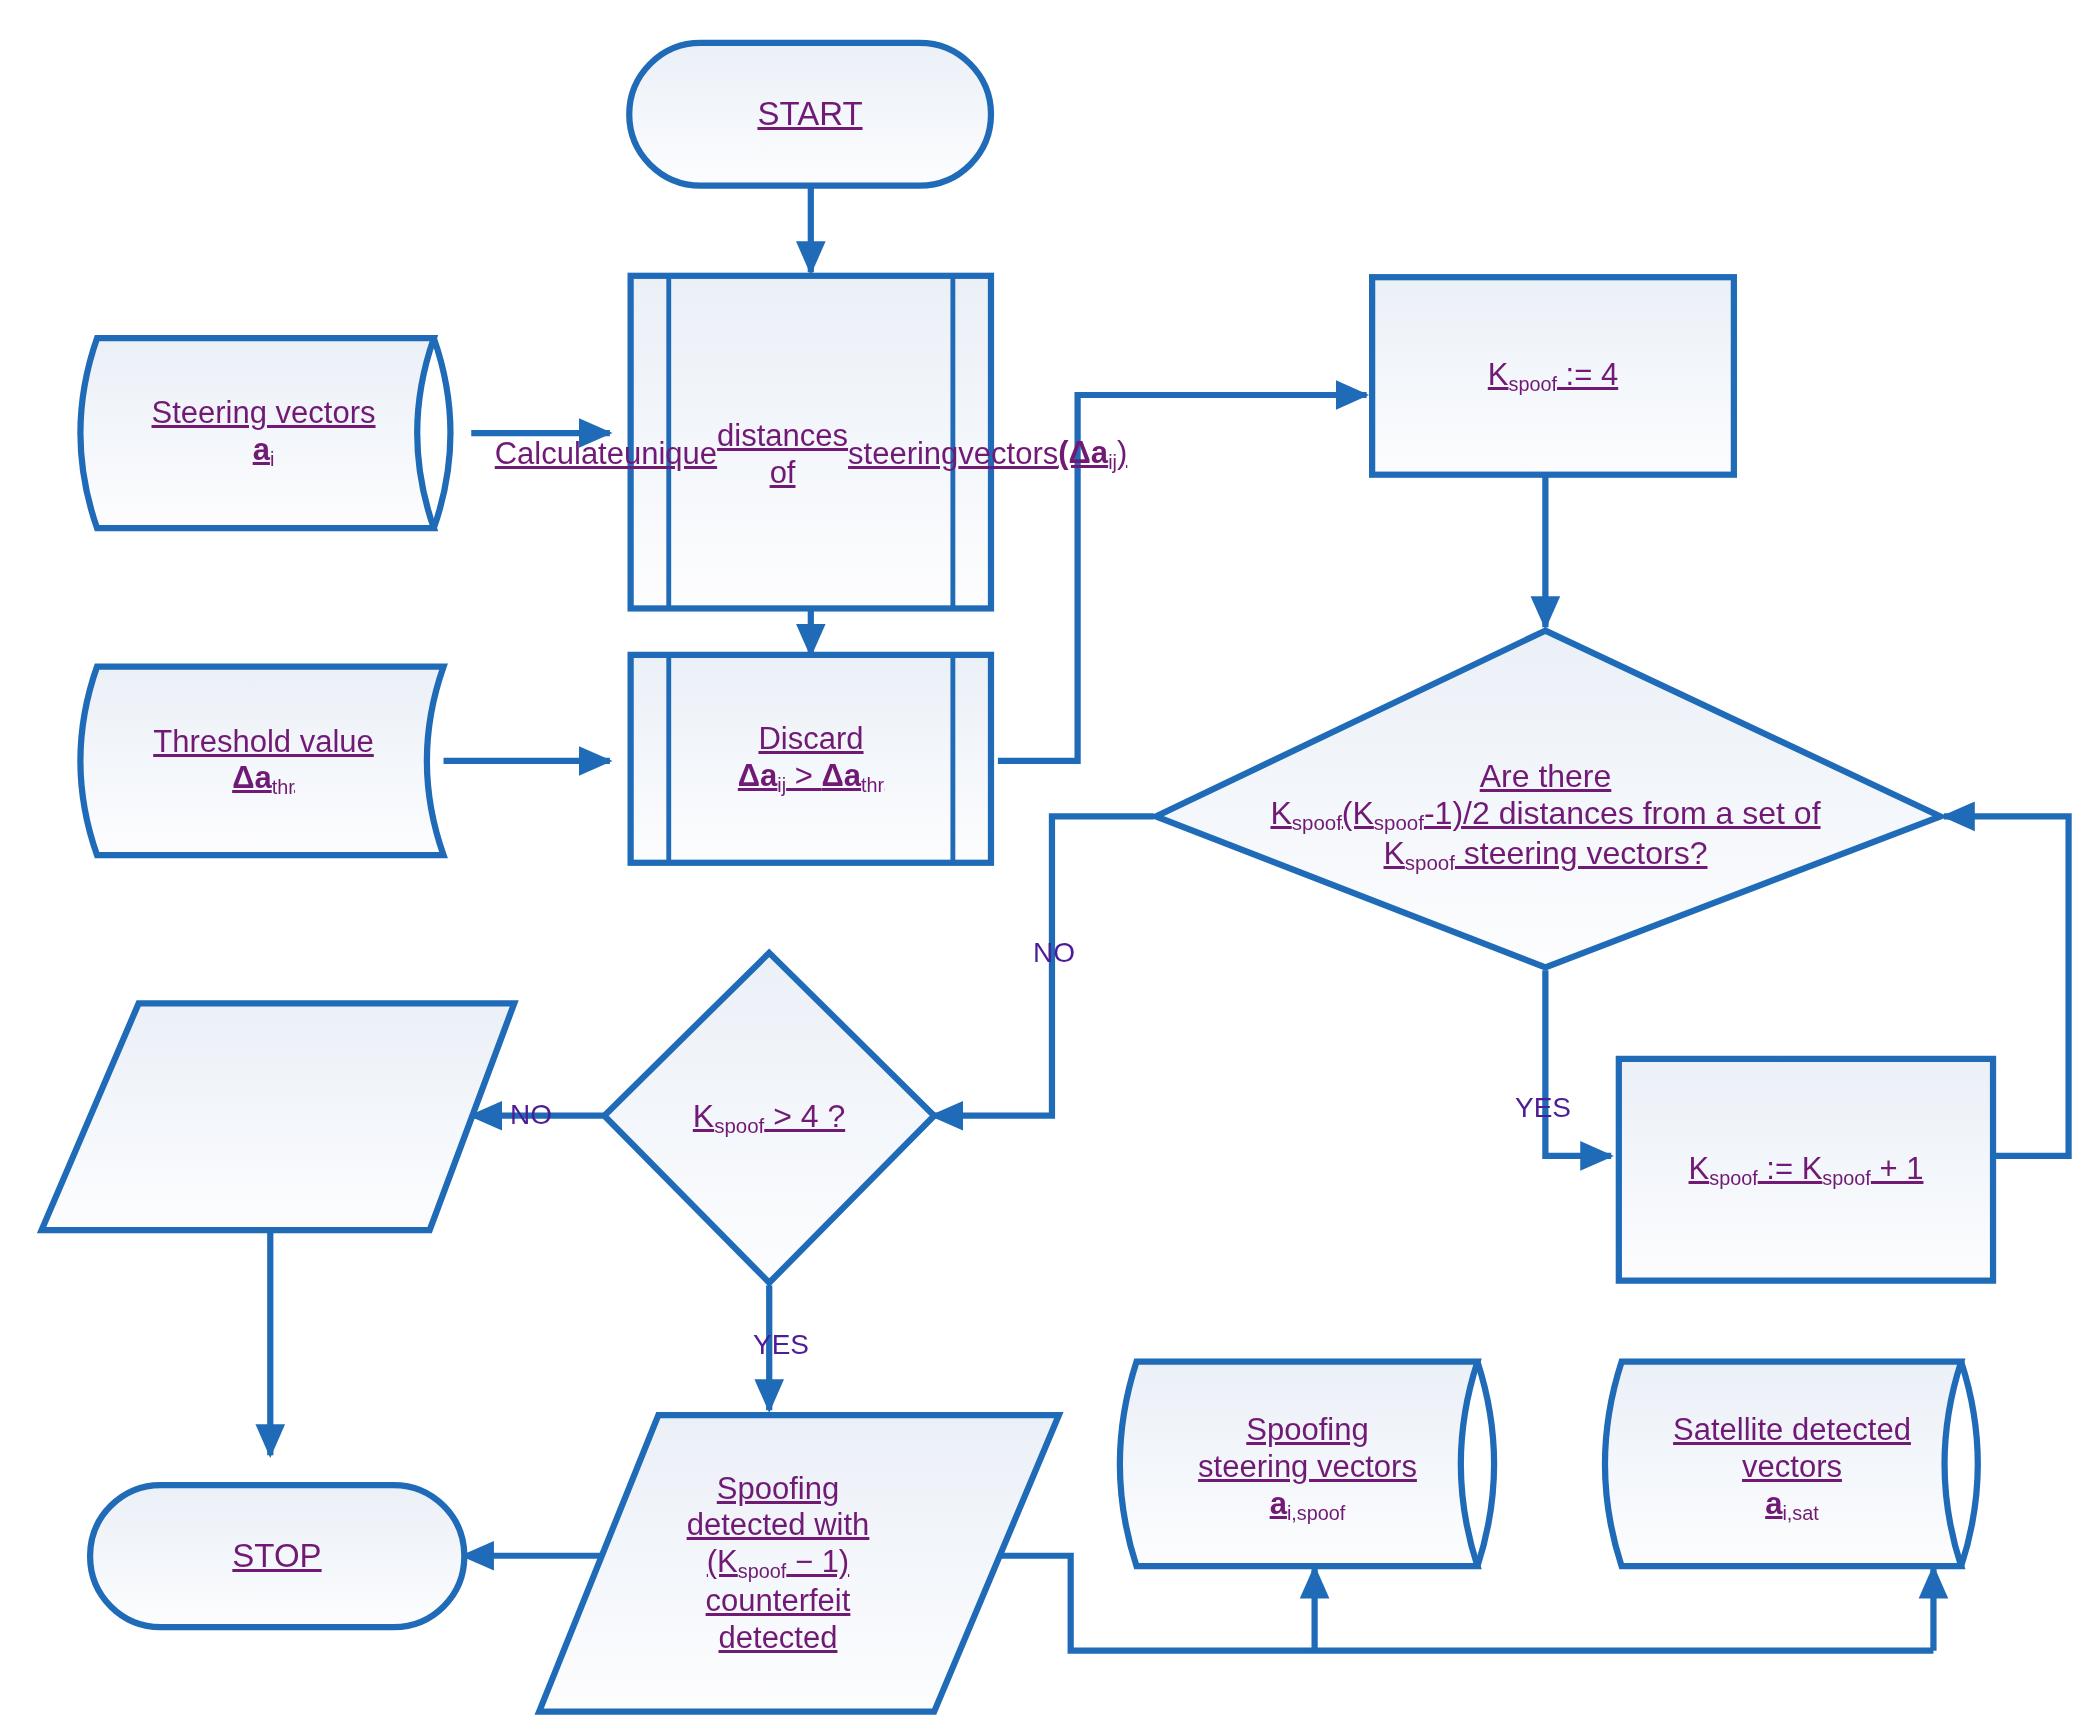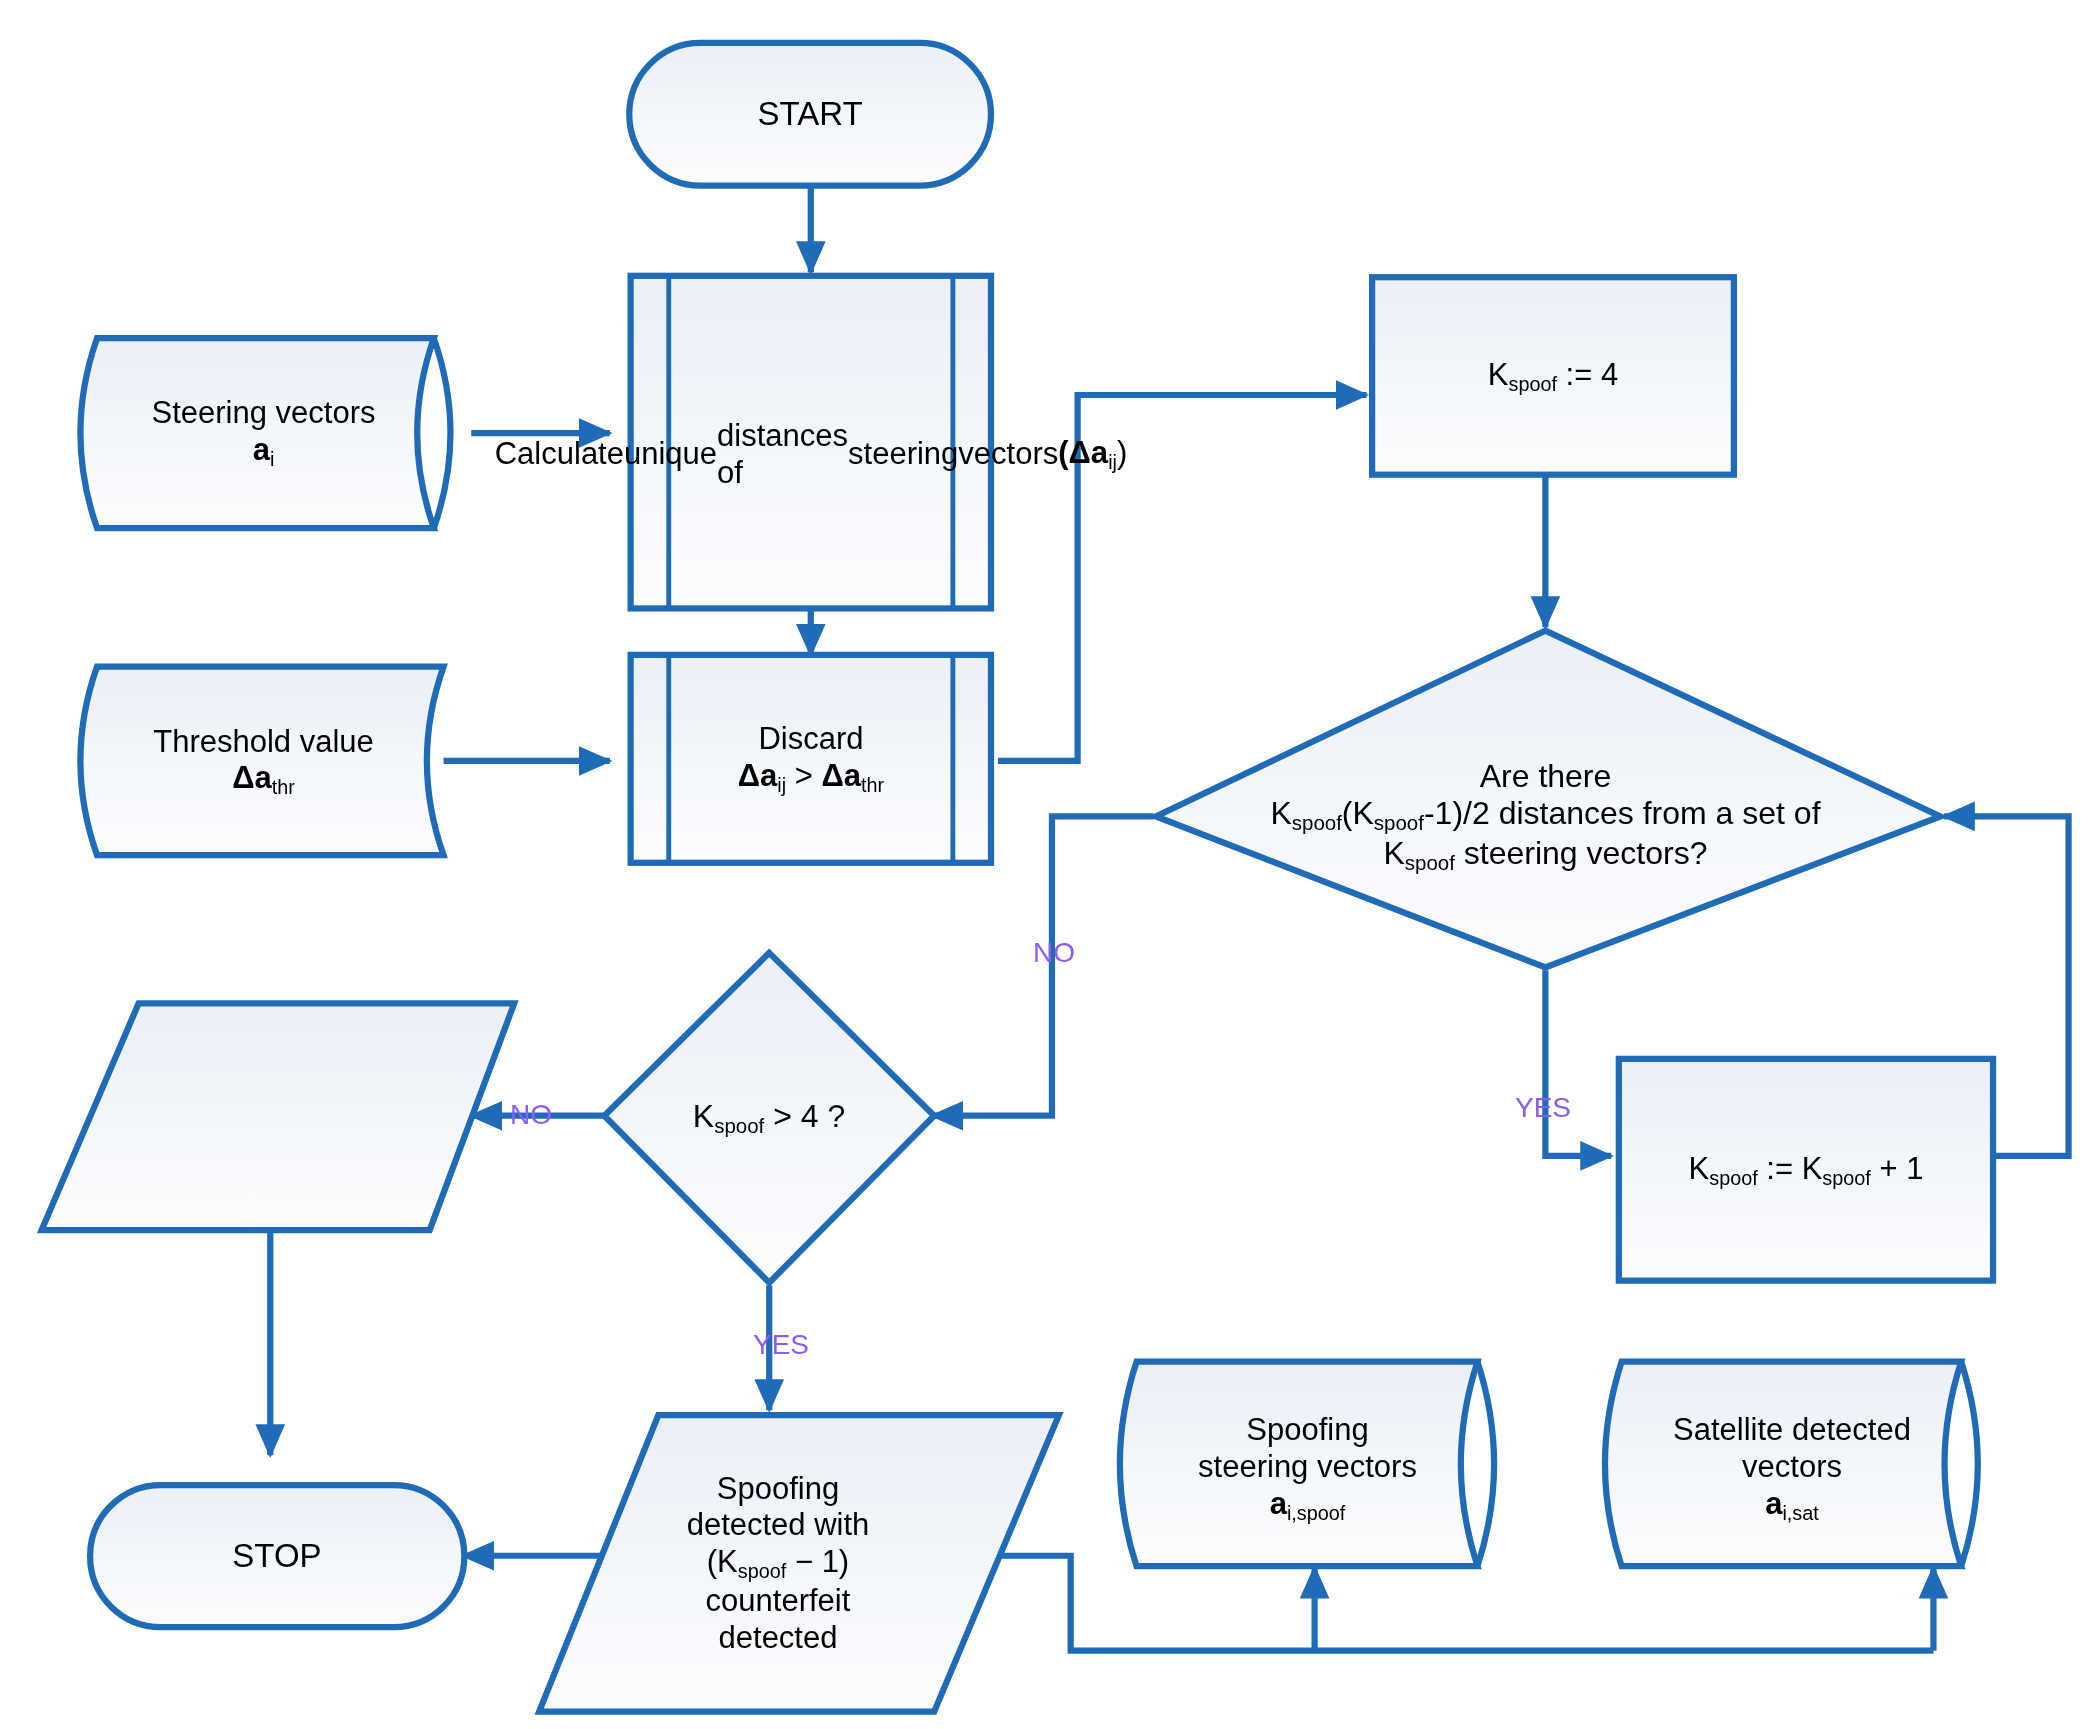--- a/index.html
+++ b/index.html
@@ -23,30 +23,32 @@
     left: 0;
     top: 0;
     width: 2097px;
     height: 1729px;
   }
   .node-label {
     position: absolute;
     display: flex;
     align-items: center;
     justify-content: center;
-    color: #000000;
+    text-align: center;
+    color: #701a75;
     font-family: "Liberation Sans", sans-serif;
     line-height: 1.18;
     white-space: pre-line;
     pointer-events: none;
     user-select: none;
+    text-decoration: underline;
   }
   .edge-label {
     position: absolute;
-    color: #8b5cf6;
+    color: #4c1d95;
     font-family: "Liberation Sans", sans-serif;
     font-size: 28px;
     line-height: 1;
     white-space: nowrap;
     user-select: none;
   }
   .fs-terminal { font-size: 33px; }
   .fs-body     { font-size: 31px; }
   .fs-decision { font-size: 32px; }
   .sub { font-size: 0.64em; vertical-align: -0.28em; }

